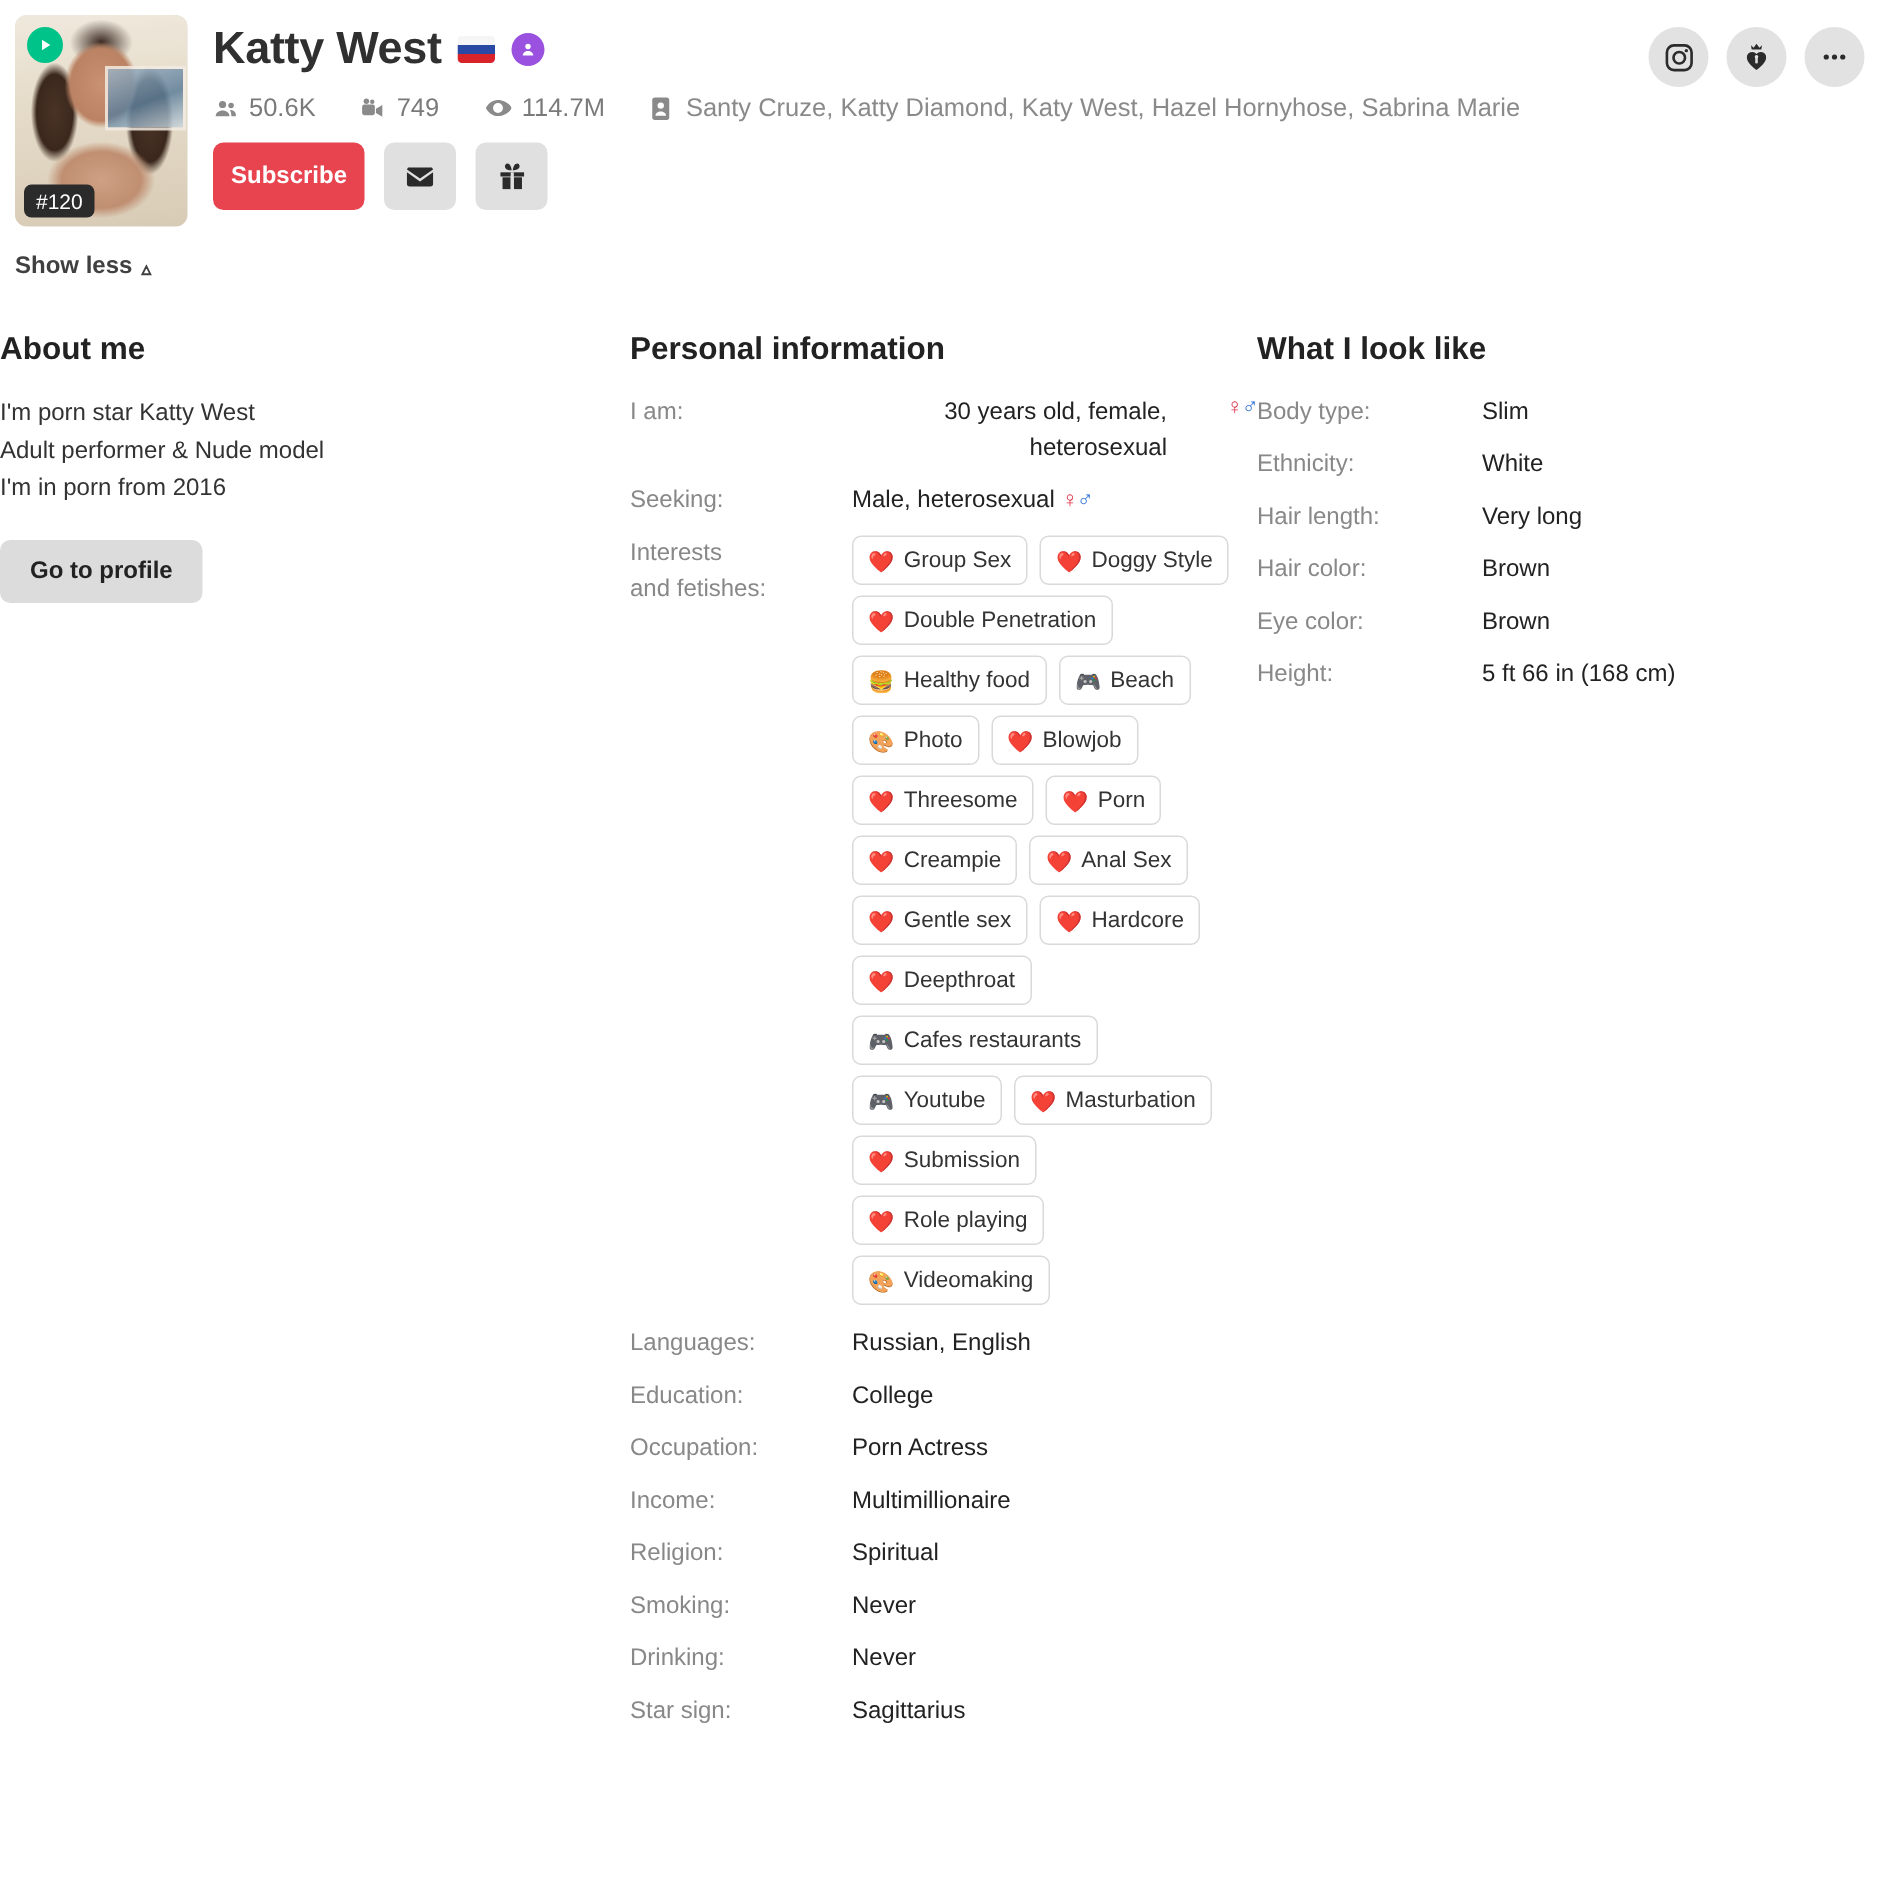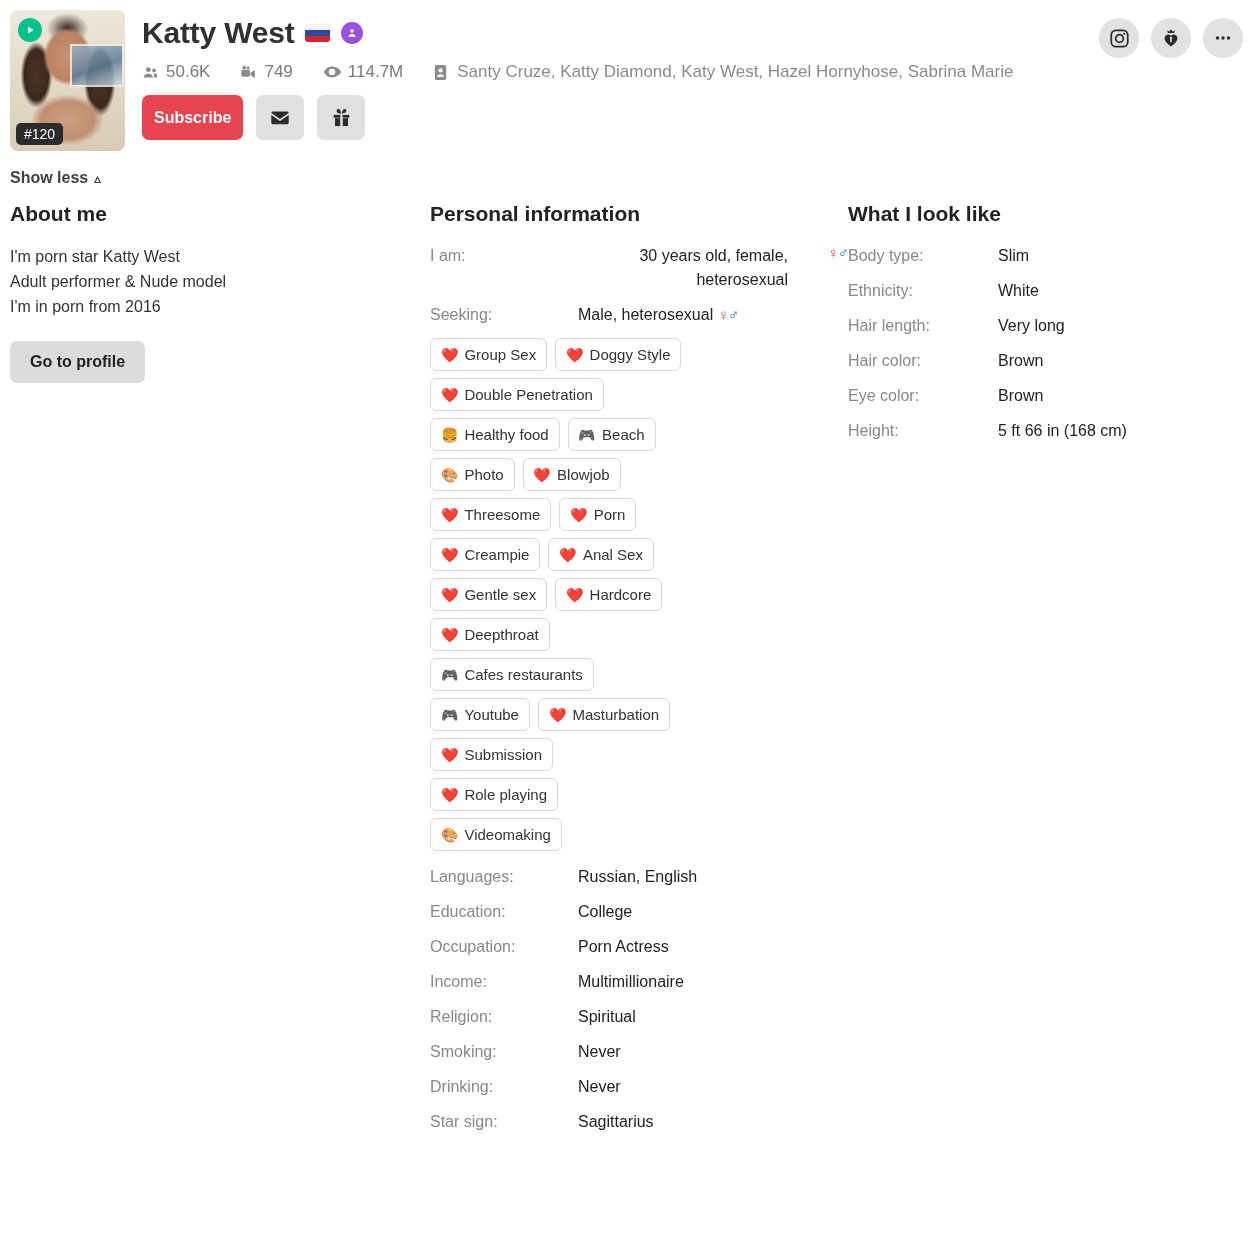--- a/index.html
+++ b/index.html
@@ -114,21 +114,21 @@
   .round-btn svg { fill: #2b2b2b; }
 
   .show-less {
     margin: 18px 0 0 10px;
     font-size: 16px; font-weight: bold; color: #404040;
     display: inline-flex; align-items: center; gap: 6px; cursor: pointer;
   }
   .chev { font-size: 13px; font-weight: bold; }
 
   
-  .columns { display: flex; margin-top: 15px; padding-left: 10px; }
+  .columns { display: flex; margin-top: 34px; padding-left: 0; }
   .col-about { width: 420px; flex: 0 0 420px; }
   .col-personal { width: 418px; flex: 0 0 418px; }
   .col-looks { flex: 1 1 auto; }
 
   .sec-title {
     font-size: 21px; font-weight: bold; color: #222;
     margin: 0 0 18px 0;
   }
 
   .about-text { font-size: 16px; color: #333; line-height: 25px; }
@@ -326,20 +326,24 @@
 
     <div class="info-row">
       <div class="info-label">Seeking:</div>
       <div class="info-value">
         <span>Male, heterosexual</span>
         <span class="gender-ico"><span class="f">♀</span><span class="m">♂</span></span>
       </div>
     </div>
 
     <div class="info-row" style="margin-top:4px;">
+      <div class="info-label">
+        <div>Interests</div>
+        <div>and fetishes:</div>
+      </div>
       <div class="tags-wrap" id="tags">
           <div class="tag">
             <span class="em">❤️</span>
             <span>Group Sex</span>
           </div>
           <div class="tag">
             <span class="em">❤️</span>
             <span>Doggy Style</span>
           </div>
           <div class="tag">

